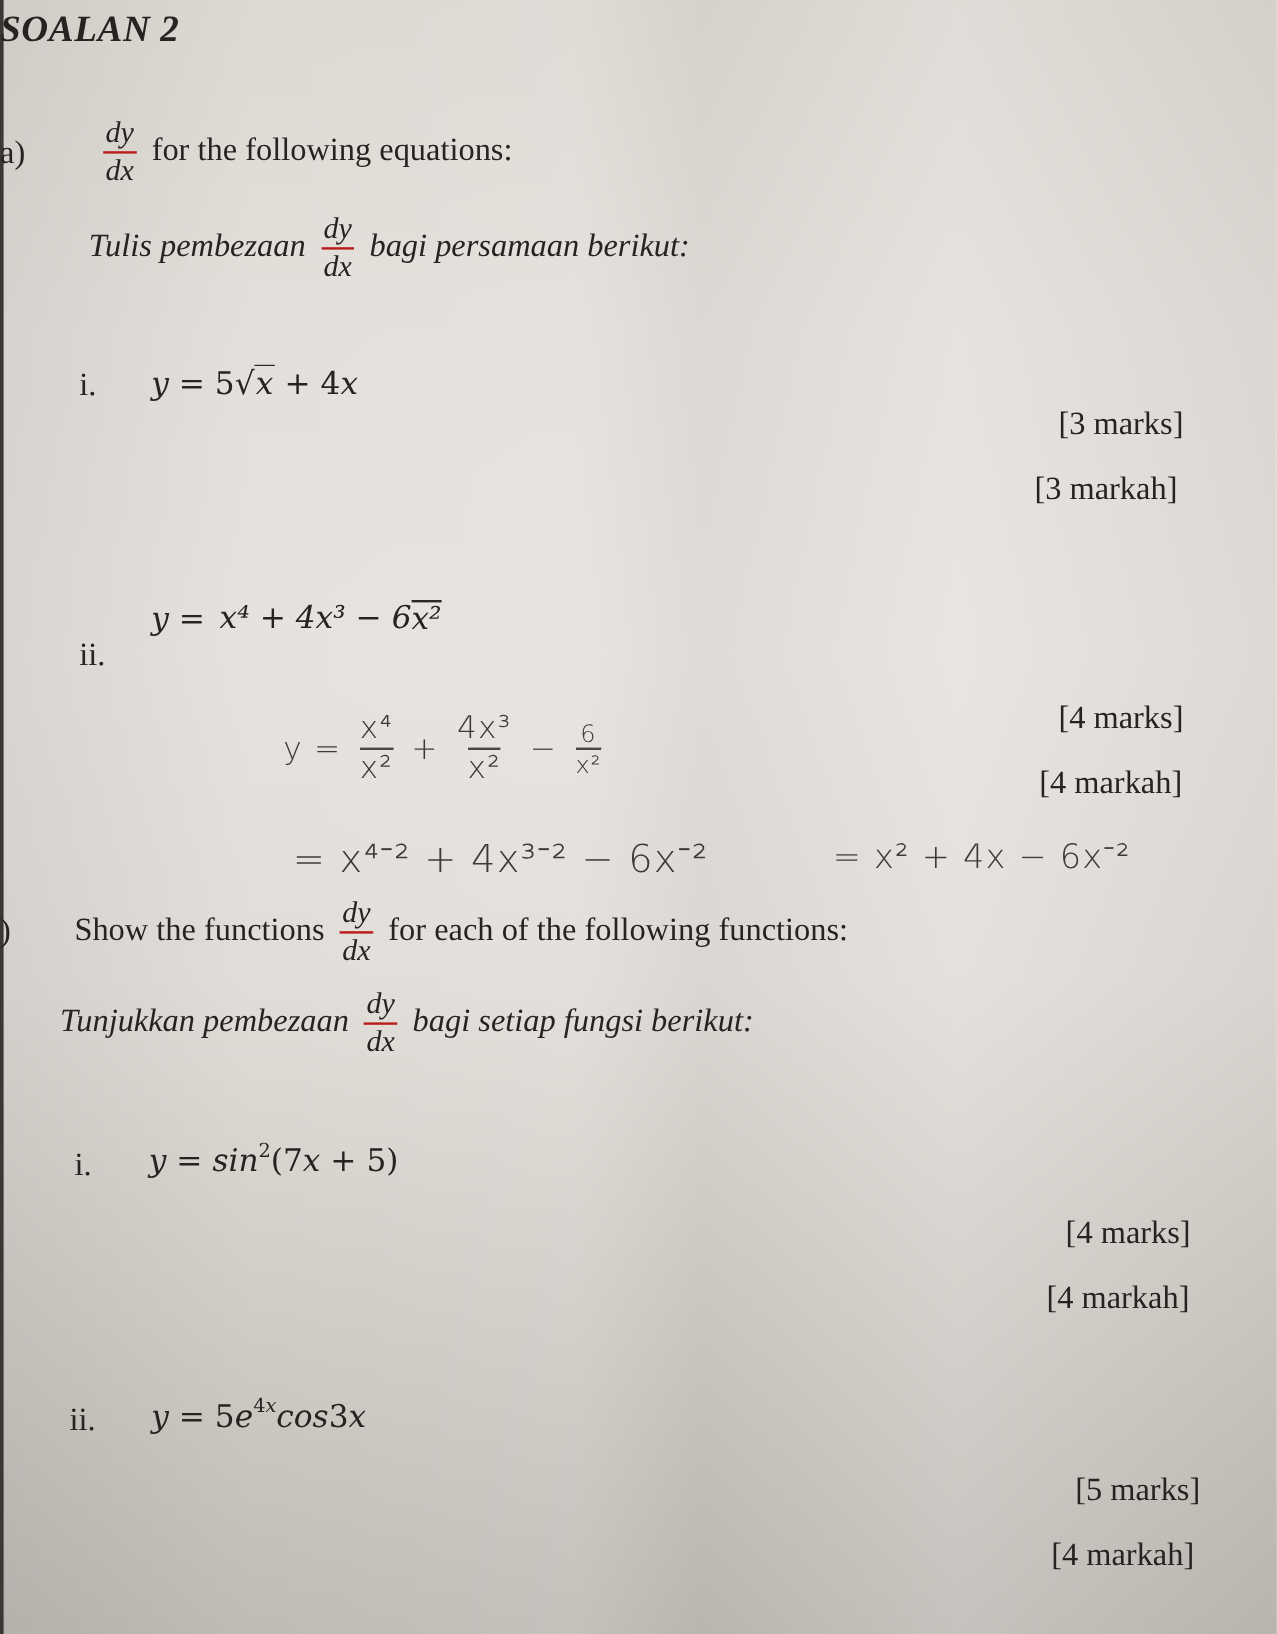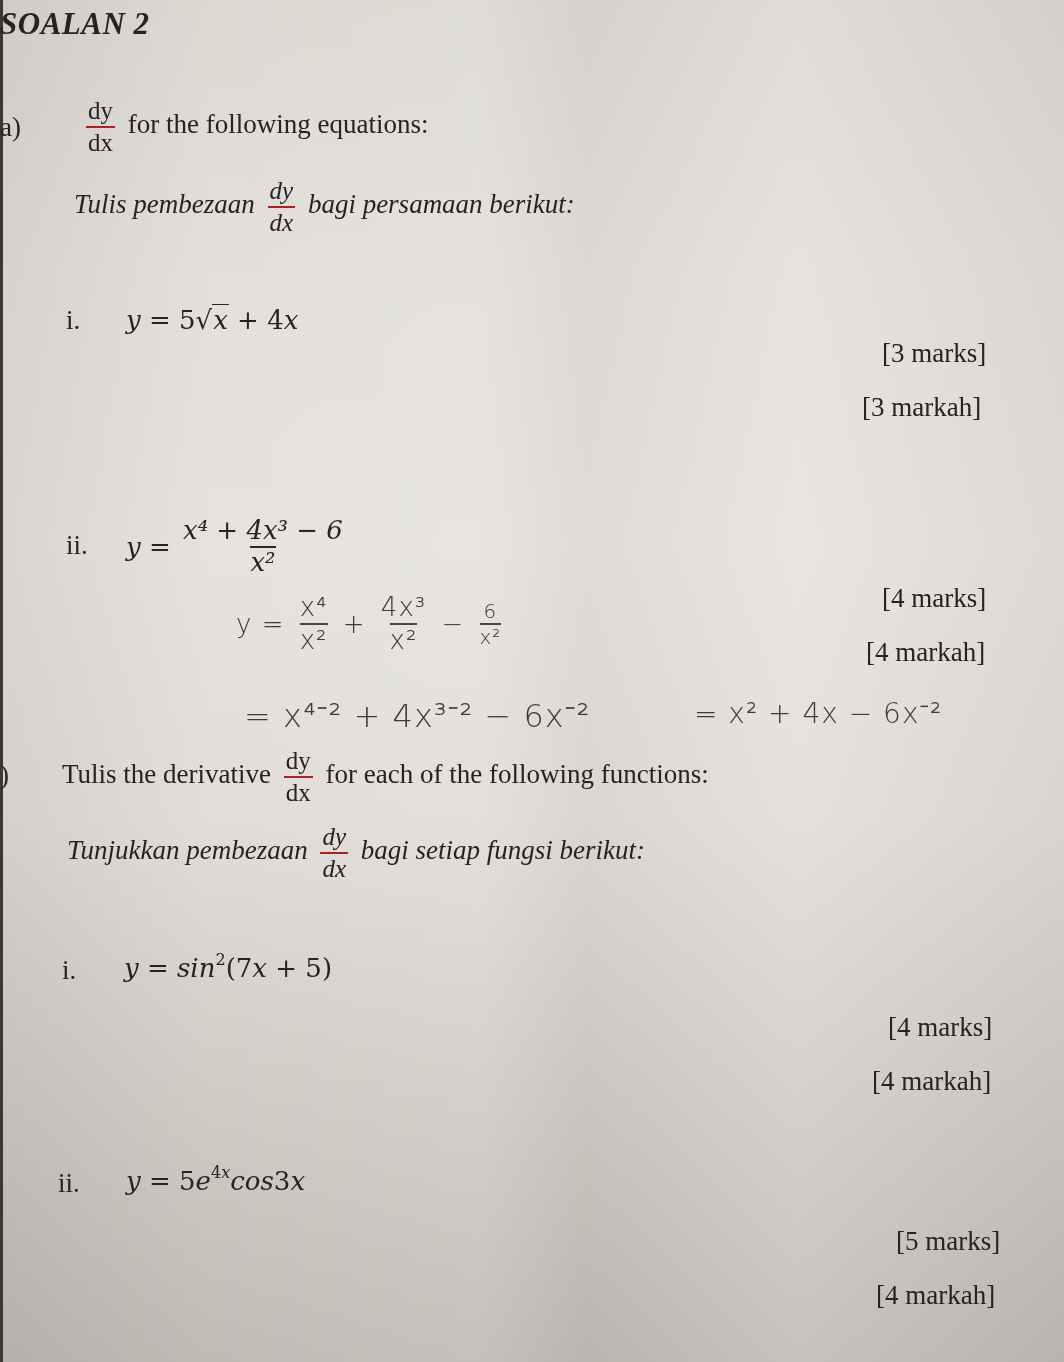--- a/index.html
+++ b/index.html
@@ -10,28 +10,28 @@
     color: #262320;
     background:
       linear-gradient(90deg, rgba(0,0,0,0.06) 0%, rgba(255,255,255,0.0) 20%, rgba(255,255,255,0.08) 45%, rgba(0,0,0,0.03) 55%, rgba(255,255,255,0.1) 75%, rgba(0,0,0,0.04) 100%),
       linear-gradient(180deg, #dcd9d3 0%, #e3e0db 20%, #e6e3de 40%, #e1ded9 60%, #d0cdc7 80%, #bfbcb6 100%);
   }
   .left-edge { position: absolute; left: 0; top: 0; width: 3px; height: 100%; background: #3a3734; }
   .abs { position: absolute; white-space: nowrap; }
   .title { font-weight: bold; font-style: italic; font-size: 31px; letter-spacing: 0.5px; }
   .qtext { font-size: 27px; }
   .qtext.ital { font-style: italic; }
-  .frac { display: inline-flex; flex-direction: column; align-items: center; vertical-align: middle; font-size: 25px; line-height: 1.05; margin: 0 6px; }
+  .frac { display: inline-flex; flex-direction: column; align-items: center; vertical-align: middle; font-style: italic; font-size: 25px; line-height: 1.05; margin: 0 6px; }
   .frac .num { padding: 0 2px 2px; }
   .frac .den { border-top: 2px solid #b91c1c; padding: 2px 2px 0; }
   .label { font-size: 27px; }
   .math { font-family: "DejaVu Serif", serif; font-style: italic; font-size: 26px; }
   .math .up { font-style: normal; }
   sup { font-size: 0.62em; vertical-align: 0.75em; line-height: 0; }
-  .mfrac { display: inline-flex; flex-direction: column; align-items: center; vertical-align: middle; line-height: 1.15; margin: 16px 4px; }
+  .mfrac { display: inline-flex; flex-direction: row; align-items: center; vertical-align: middle; line-height: 1.15; margin: 0 4px; }
   .mfrac .den { border-top: 2px solid #2b2825; }
   .sqrt { border-top: 1.5px solid #2b2825; padding: 0 1px; }
   .marks { font-size: 27px; }
   .marks.ital { }
   .hand { font-family: "DejaVu Sans", sans-serif; color: #3d3a38; font-size: 26px; font-weight: 300; letter-spacing: 1px; }
   .hfrac { display: inline-flex; flex-direction: column; align-items: center; vertical-align: middle; line-height: 1.2; margin: 0 6px; justify-content: center; }
   .hfrac .den { border-top: 2px solid #4a4643; }
 </style>
 </head>
 <body>
@@ -90,28 +90,28 @@
   <span class="hfrac" style="font-size:20px;">
     <span>6</span>
     <span class="den">x²</span>
   </span>
 </div>
 <div class="abs hand" style="left:244px; top:693px; font-size:32px;">= x⁴⁻² + 4x³⁻² − 6x⁻²</div>
 <div class="abs hand" style="left:694px; top:693px; font-size:28px;">= x² + 4x − 6x⁻²</div>
 
 <div class="abs label" style="left:0; top:760px;">)</div>
 <div class="abs qtext" style="left:62px; top:748px;">
-  <span>Tulis the derivative</span>
+  <span>Show the functions</span>
   <span class="frac">
     <span class="num">dy</span>
     <span class="den">dx</span>
   </span>
   <span>for each of the following functions:</span>
 </div>
-<div class="abs qtext ital" style="left:67px; top:824px;">
+<div class="abs qtext ital" style="left:50px; top:824px;">
   <span>Tunjukkan pembezaan</span>
   <span class="frac">
     <span class="num">dy</span>
     <span class="den">dx</span>
   </span>
   <span>bagi setiap fungsi berikut:</span>
 </div>
 
 <div class="abs label" style="left:62px; top:955px;">i.</div>
 <div class="abs math" style="left:124px; top:953px;">

